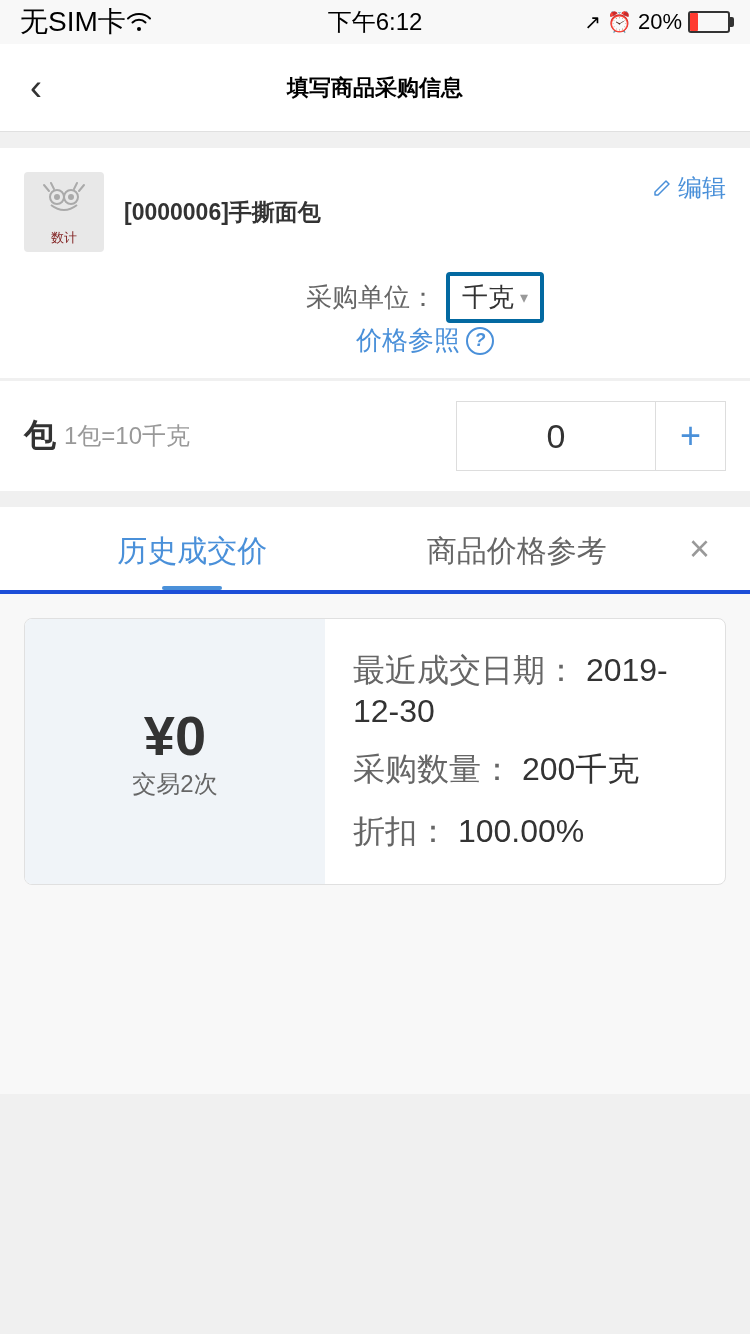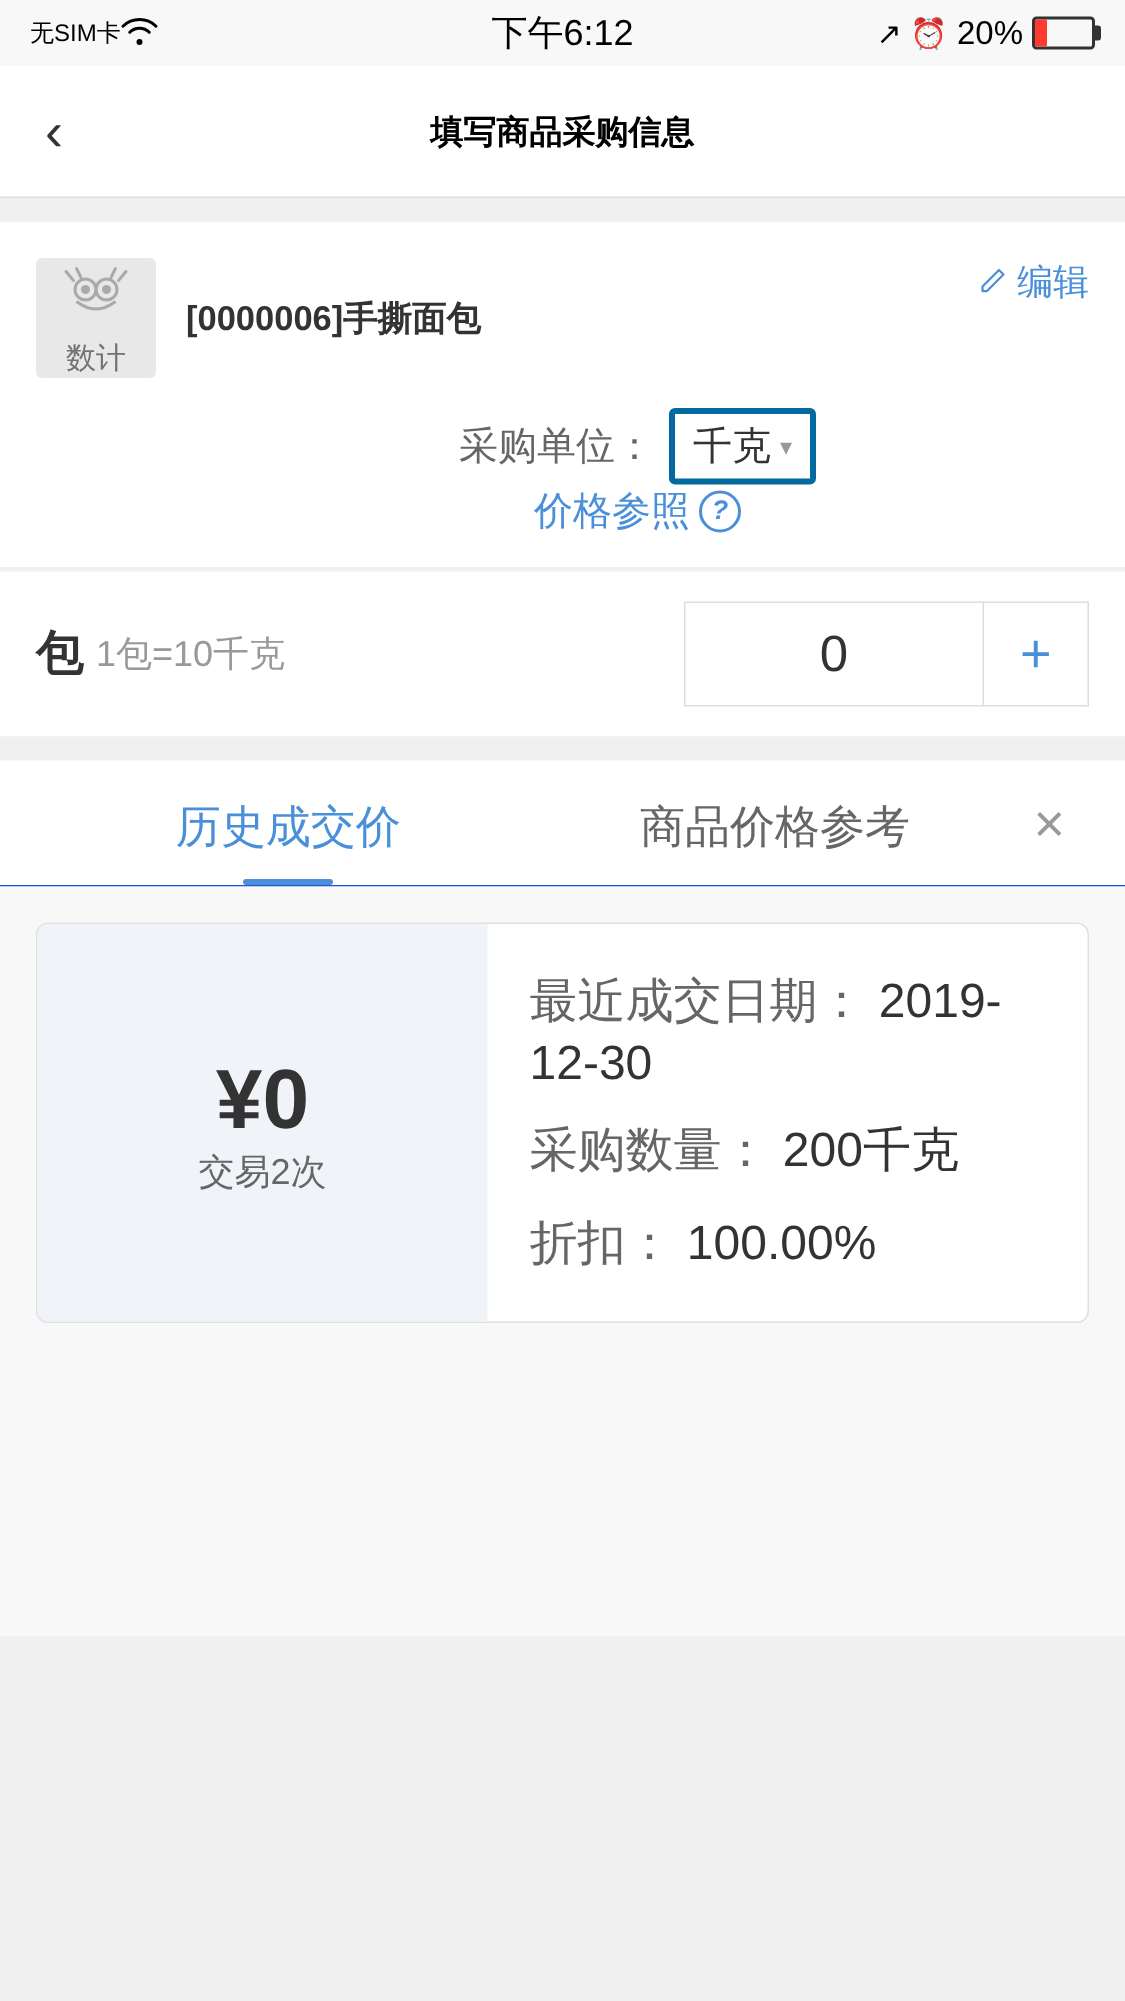--- a/index.html
+++ b/index.html
@@ -21,21 +21,21 @@
       align-items: center;
       justify-content: space-between;
       padding: 0 20px;
       font-size: 24px;
       color: #000;
     }
     .status-left {
       display: flex;
       align-items: center;
       gap: 0;
-      font-size: 16px;
+      font-size: 28px;
     }
     .status-center {
       font-size: 24px;
       font-weight: 500;
       position: absolute;
       left: 50%;
       transform: translateX(-50%);
     }
     .status-right {
       display: flex;
@@ -116,22 +116,22 @@
       height: 80px;
       background: #e8e8e8;
       border-radius: 4px;
       display: flex;
       align-items: center;
       justify-content: center;
       flex-direction: column;
       overflow: hidden;
     }
     .thumb-label {
-      font-size: 20px;
-      color: #737373;
+      font-size: 13px;
+      color: #7f1d1d;
       margin-top: 2px;
     }
     .product-name {
       font-size: 23px;
       color: #333;
       font-weight: 700;
       flex: 1;
     }
     .edit-btn {
       font-size: 24px;
@@ -244,21 +244,21 @@
 
     
     .section-divider {
       height: 16px;
       background: #f0f0f0;
     }
 
     
     .tabs-container {
       background: #fff;
-      border-bottom: 1px solid #1d4ed8;
+      border-bottom: 4px solid #1d4ed8;
     }
     .tabs-row {
       display: flex;
       align-items: center;
       padding: 0 30px;
       position: relative;
     }
     .tab-item {
       flex: 1;
       text-align: center;

